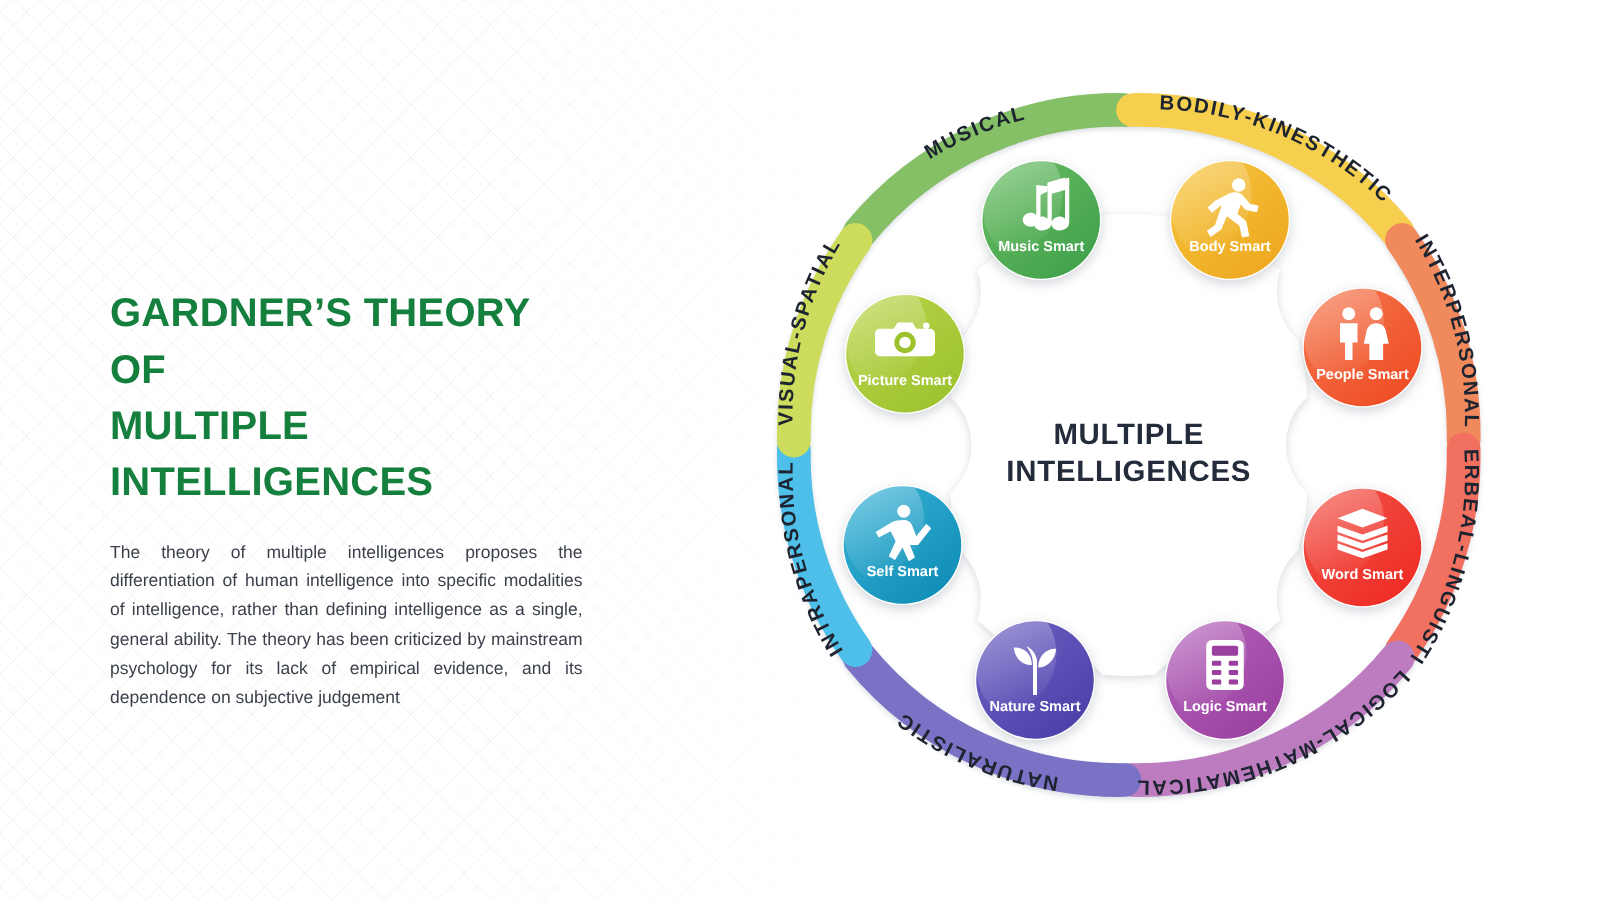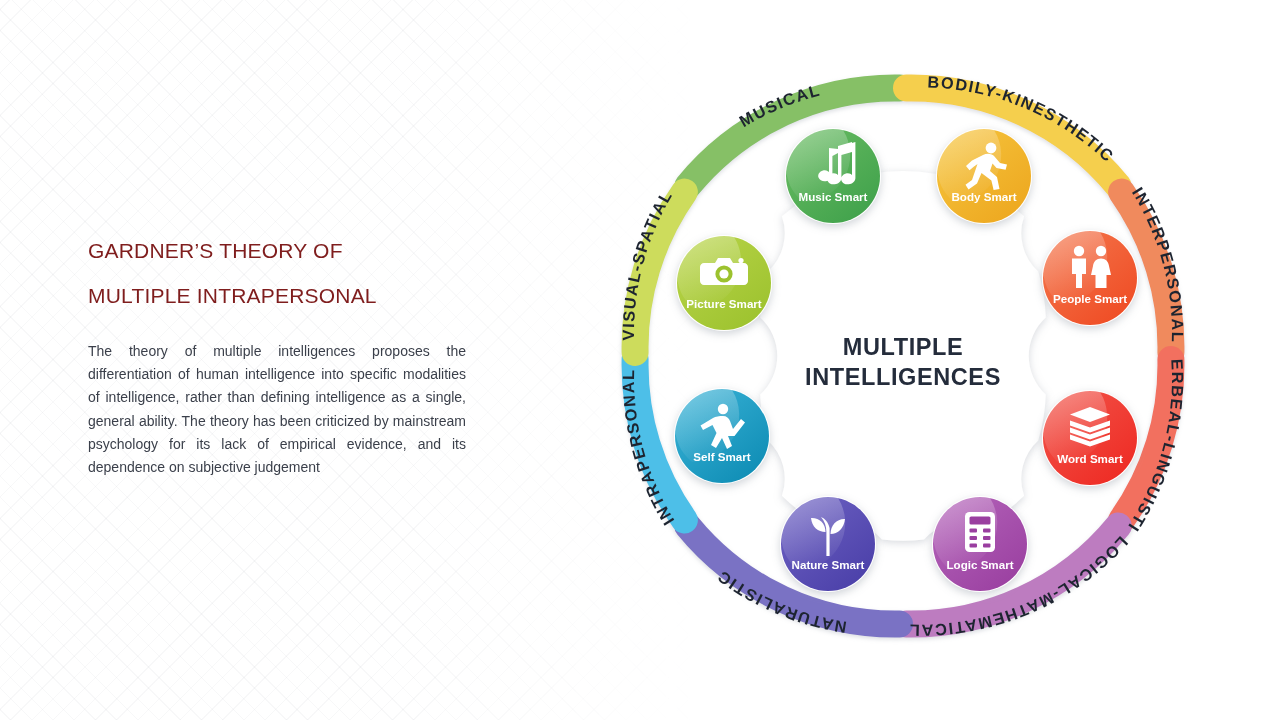--- a/index.html
+++ b/index.html
@@ -42,25 +42,25 @@
   
   #text-panel {
     position: absolute;
     left: 88px;
     top: 228px;
     width: 382px;
   }
 
   #page-title {
     margin: 0;
-    font-size: 21px;
+    font-size: 32px;
     line-height: 45px;
-    font-weight: normal;
+    font-weight: bold;
     letter-spacing: 0.2px;
-    color: #7f1d1d;
+    color: #15803d;
     font-family: "Liberation Sans", sans-serif;
   }
   #page-title .tline { display: block; }
 
   #body-paragraph {
     margin: 22px 0 0 0;
     width: 378px;
     font-size: 14px;
     line-height: 23.2px;
     color: #3a3f4a;
@@ -102,21 +102,21 @@
 </head>
 <body>
 
 <div id="slide">
 
   <div id="bg-pattern"></div>
 
   <div id="text-panel">
     <h1 id="page-title">
       <span class="tline">GARDNER’S THEORY OF</span>
-      <span class="tline">MULTIPLE INTRAPERSONAL</span>
+      <span class="tline">MULTIPLE INTELLIGENCES</span>
     </h1>
     <p id="body-paragraph">The theory of multiple intelligences proposes the differentiation of human intelligence into specific modalities of intelligence, rather than defining intelligence as a single, general ability. The theory has been criticized by mainstream psychology for its lack of empirical evidence, and its dependence on subjective judgement</p>
   </div>
 
   <div id="diagram-wrap">
     <svg width="640" height="664" viewBox="0 0 640 664" xmlns="http://www.w3.org/2000/svg">
       <defs>
 
         <filter id="nodeShadow" x="-60%" y="-60%" width="220%" height="220%">
           <feDropShadow dx="0" dy="3" stdDeviation="4.5" flood-color="#9aa0ac" flood-opacity="0.45"></feDropShadow>

